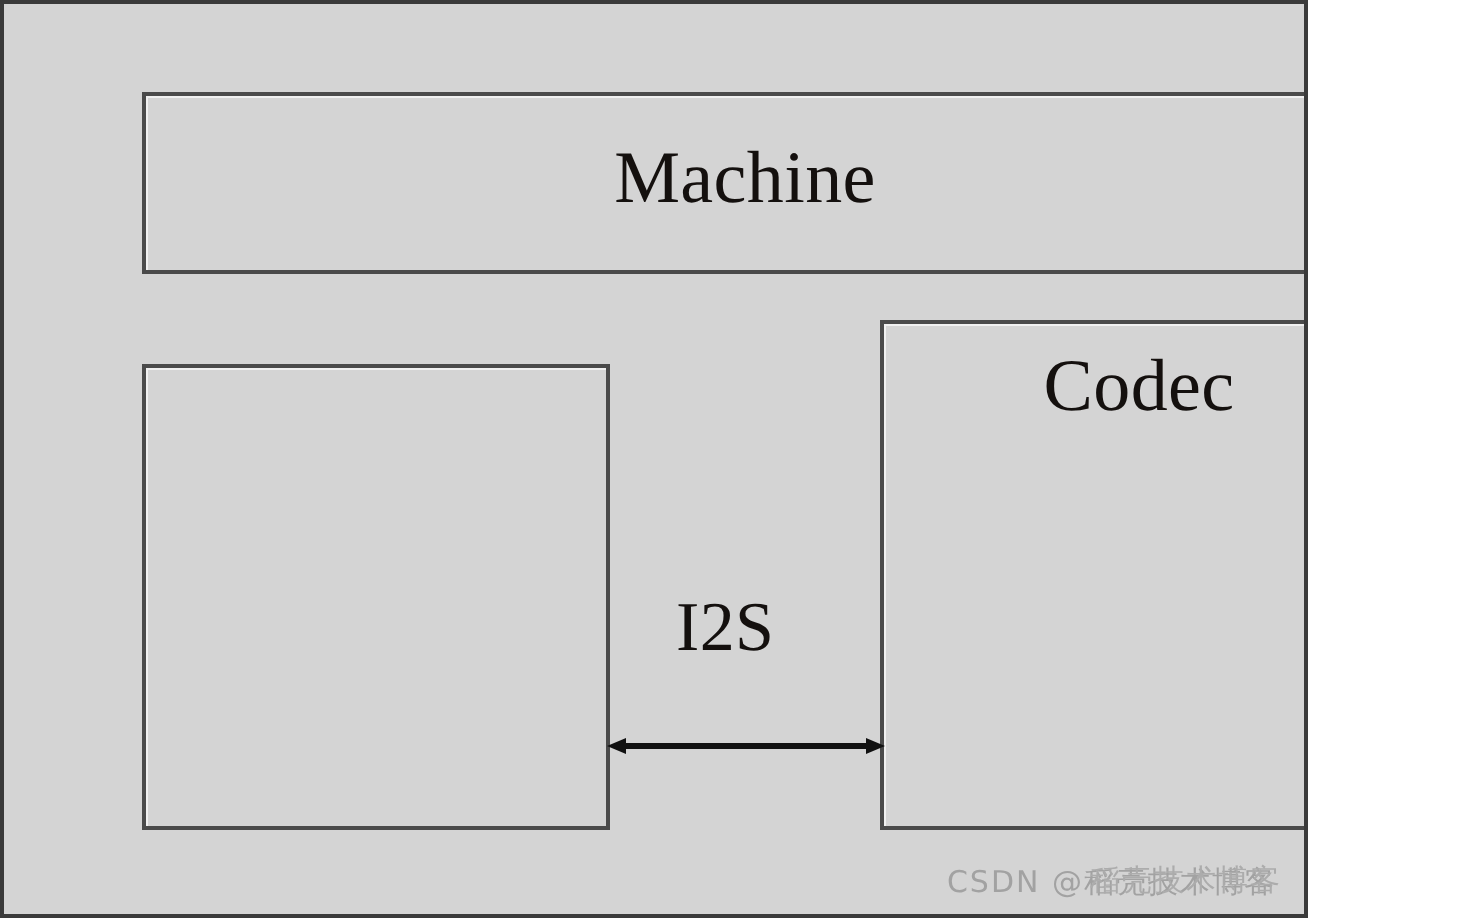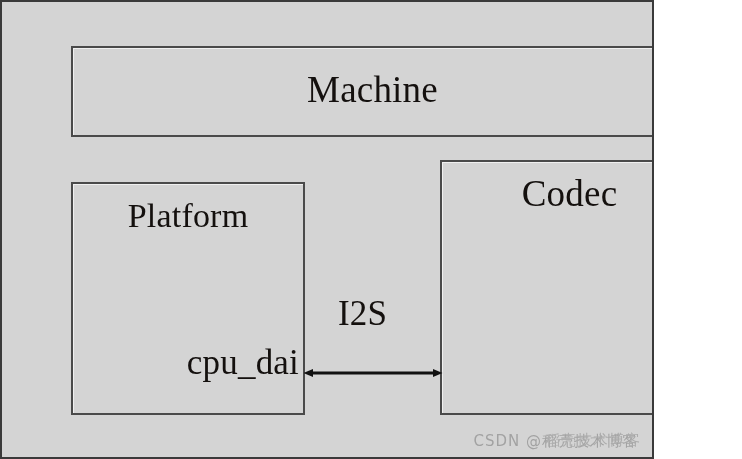--- a/index.html
+++ b/index.html
@@ -127,22 +127,20 @@
 </head>
 <body>
 
 <div id="canvas">
 
   <div class="box" id="machine-box">
     <div class="lbl" id="machine-label">Machine</div>
   </div>
 
   <div class="box" id="platform-box">
-    <div class="lbl" id="platform-label">Platform</div>
-    <div class="lbl" id="cpu-dai-label">cpu_dai</div>
   </div>
 
   <div class="box" id="codec-box">
     <div class="lbl" id="codec-label">Codec</div>
   </div>
 
   <div class="lbl" id="i2s-label">I2S</div>
 
   <svg id="i2s-arrow" viewBox="0 0 142 26">
     <defs>

